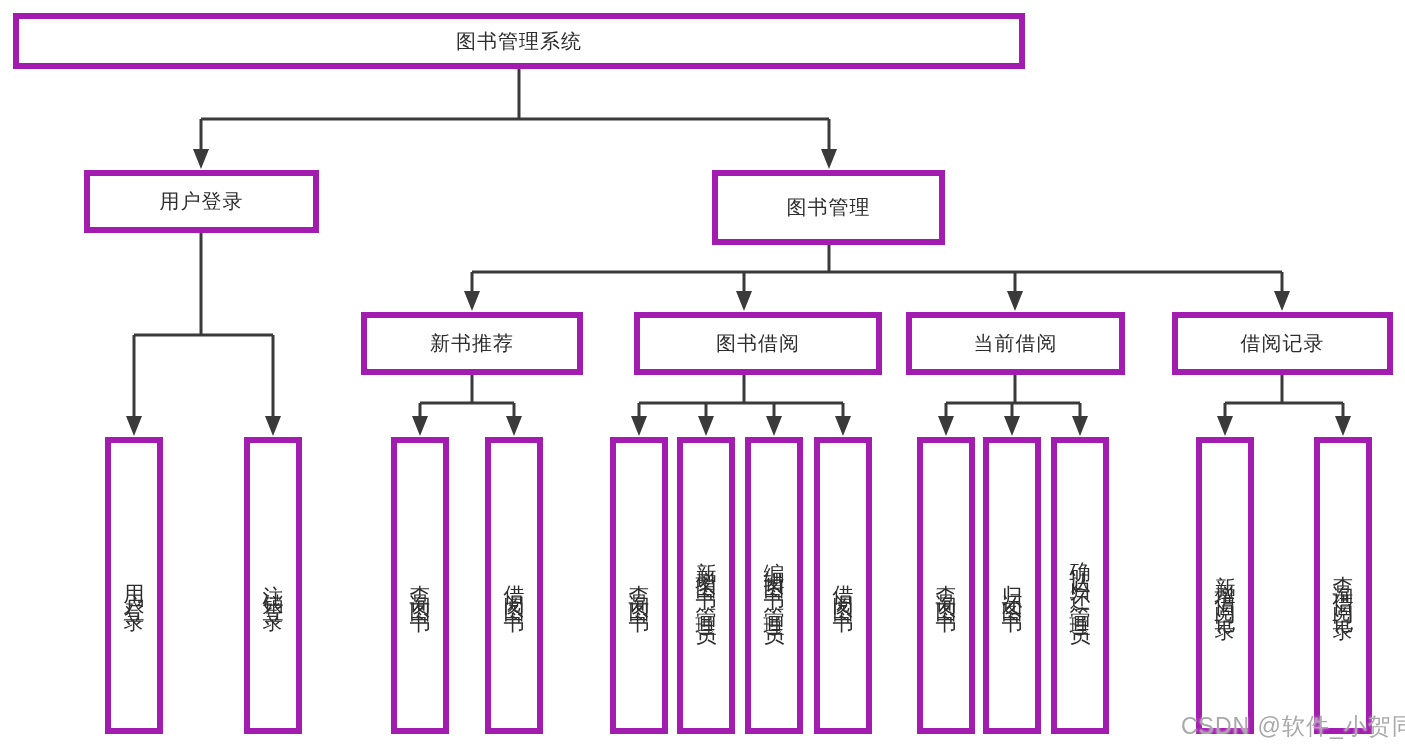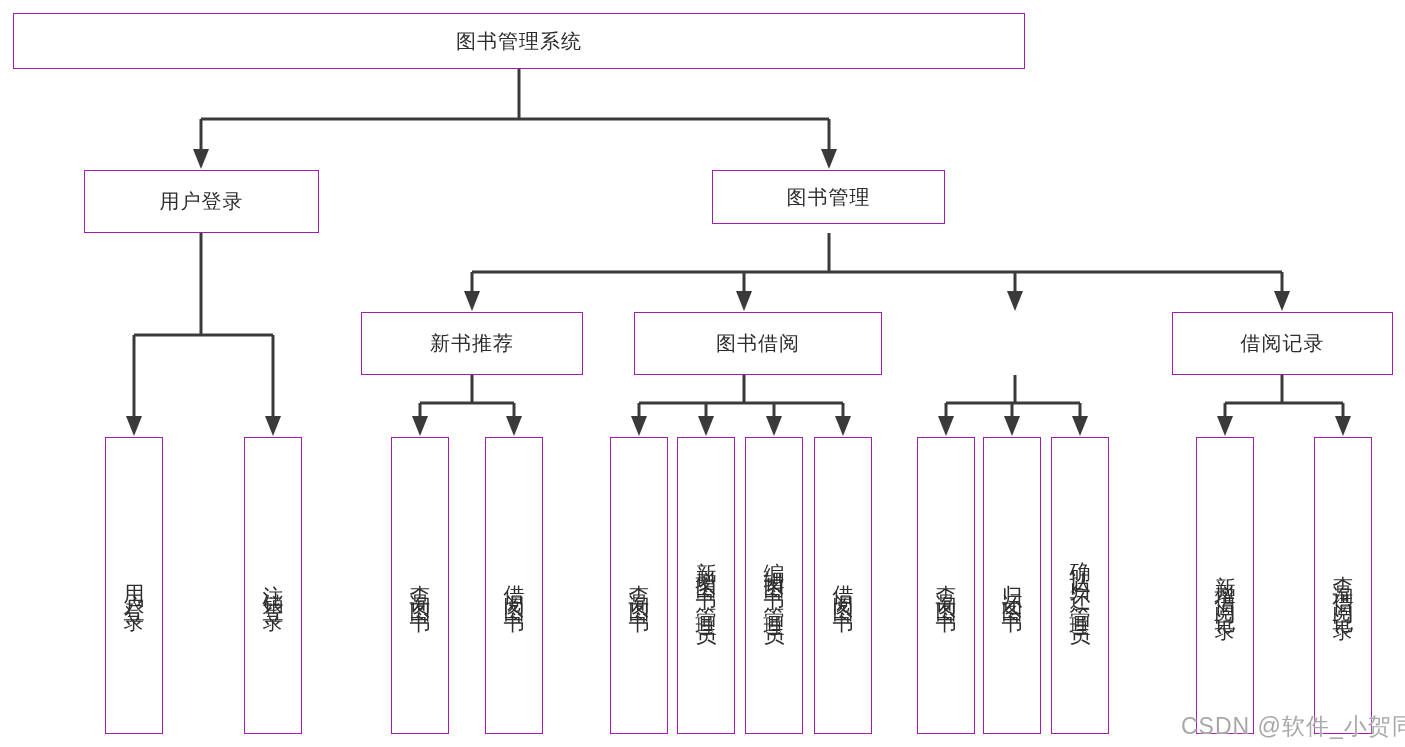--- a/index.html
+++ b/index.html
@@ -9,21 +9,21 @@
     font-family:"Liberation Sans", sans-serif;
     position:relative;
     overflow:hidden;
     color:#2d2d2d;
   }
   .stage { position:absolute; left:0; top:0; width:1405px; height:747px; }
   svg.connectors { position:absolute; left:0; top:0; }
   .node {
     position:absolute;
     background:#ffffff;
-    border:1px solid #a21caf;
+    border:6px solid #a21caf;
     display:flex;
     align-items:center;
     justify-content:center;
     text-align:center;
     color:#2d2d2d;
   }
   .hbox { font-size:20px; letter-spacing:1px; }
   .vbox {
     writing-mode:vertical-rl;
     text-orientation:mixed;
@@ -114,24 +114,25 @@
       <polygon points="1004,416 1020,416 1012,436"></polygon>
       <polygon points="1072,416 1088,416 1080,436"></polygon>
       <polygon points="1217,416 1233,416 1225,436"></polygon>
       <polygon points="1335,416 1351,416 1343,436"></polygon>
     </g>
   </svg>
 
   <div class="node hbox" style="left:13px; top:13px; width:1012px; height:56px;">图书管理系统</div>
 
   <div class="node hbox" style="left:84px; top:170px; width:235px; height:63px;">用户登录</div>
-  <div class="node hbox" style="left:712px; top:170px; width:233px; height:54px;">图书管理</div>
+  <div class="node hbox" style="left:712px; top:170px; width:233px; height:75px;">图书管理</div>
 
   <div class="node hbox" style="left:361px; top:312px; width:222px; height:63px;">新书推荐</div>
   <div class="node hbox" style="left:634px; top:312px; width:248px; height:63px;">图书借阅</div>
+  <div class="node hbox" style="left:906px; top:312px; width:219px; height:63px;">当前借阅</div>
   <div class="node hbox" style="left:1172px; top:312px; width:221px; height:63px;">借阅记录</div>
 
   <div class="node vbox" style="left:105px; top:437px; width:58px; height:297px;">用户登录</div>
   <div class="node vbox" style="left:244px; top:437px; width:58px; height:297px;">注销登录</div>
 
   <div class="node vbox" style="left:391px; top:437px; width:58px; height:297px;">查询图书</div>
   <div class="node vbox" style="left:485px; top:437px; width:58px; height:297px;">借阅图书</div>
 
   <div class="node vbox" style="left:610px; top:437px; width:58px; height:297px;">查询图书</div>
   <div class="node vbox" style="left:677px; top:437px; width:58px; height:297px;">新增图书（管理员）</div>

